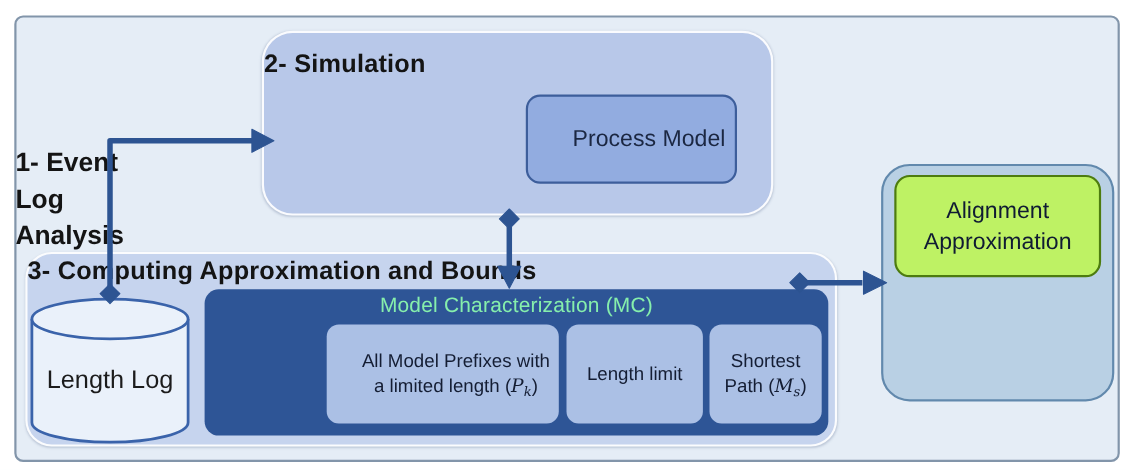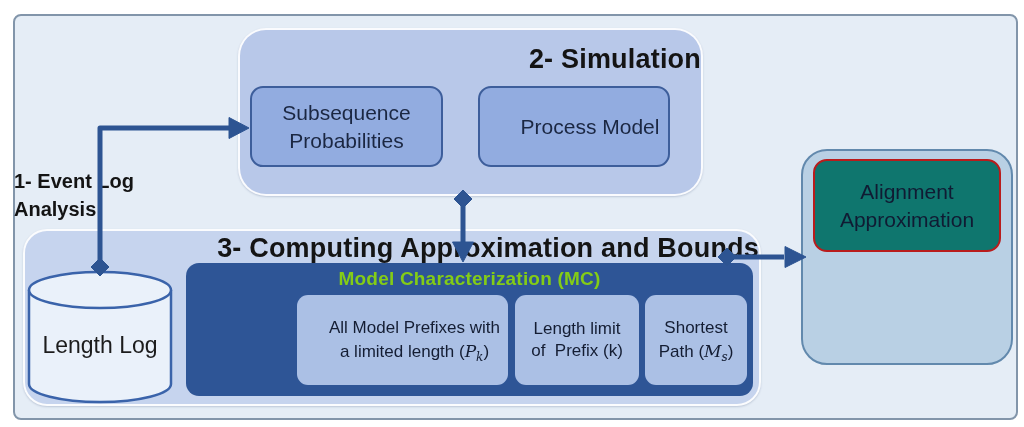--- a/index.html
+++ b/index.html
@@ -14,64 +14,64 @@
     left:13px;top:14px;width:1005px;height:406px;
     background:#e5edf6;border:2px solid #8295aa;border-radius:8px;
   }
 
   
   .group{
     background:#b8c8e9;border:2px solid rgba(255,255,255,.92);
     border-radius:28px;box-shadow:0 1px 2px rgba(70,90,130,.25);
   }
   .group-title{
-    width:100%;text-align:right;font-weight:bold;color:#141414;
-    font-size:27px;letter-spacing:.2px;
+    width:100%;text-align:left;font-weight:bold;color:#141414;
+    font-size:23px;letter-spacing:.2px;
   }
 
   
   .node{
     background:#92ace0;border:2px solid #3d5e9b;border-radius:13px;
     display:flex;align-items:center;justify-content:center;text-align:center;
     color:#1b2742;font-size:21px;line-height:1.3;padding:4px;
   }
 
   
   .step1{
-    left:14px;top:131px;width:142px;font-size:20px;font-weight:bold;
-    color:#141414;line-height:1.4;z-index:20;margin-top:36px;
+    left:14px;top:131px;width:142px;font-size:24px;font-weight:bold;
+    color:#141414;line-height:1.4;z-index:20;
   }
 
   
   .mc{
     background:#2e5596;border-radius:13px;z-index:5;
   }
   .mc-title{
-    width:100%;text-align:center;color:#84cc16;font-weight:bold;
+    width:100%;text-align:center;color:#86efac;font-weight:normal;
     font-size:19px;margin-top:5px;letter-spacing:.2px;
   }
   .mc-node{
     background:#abc0e5;border-radius:11px;
     display:flex;flex-direction:column;align-items:center;justify-content:center;
     text-align:center;color:#141d33;font-size:17px;line-height:1.32;padding:2px 4px;
   }
   .mc-node .wrapline{white-space:pre;}
   .mvar{font-family:"DejaVu Serif",serif;font-style:italic;}
   .mc-node sub,.mvar-sub{
     font-family:"DejaVu Serif",serif;font-style:italic;font-size:12px;
     vertical-align:-4px;line-height:0;
   }
 
   
   .align-wrap{
     left:801px;top:149px;width:212px;height:216px;
     background:#b9d0e4;border:2px solid #6289ad;border-radius:26px;z-index:10;
   }
   .align-node{
-    background:#0f766e;border:2px solid #b91c1c;border-radius:14px;
+    background:#bef264;border:2px solid #4d7c0f;border-radius:14px;
     display:flex;align-items:center;justify-content:center;text-align:center;
     color:#101b33;font-size:21px;line-height:1.3;
   }
 
   
   .cyl-label{
     left:26px;top:332px;width:148px;text-align:center;
     font-size:23px;color:#1c1c1c;z-index:12;
   }
 
@@ -80,44 +80,40 @@
 </style>
 </head>
 <body>
 
 <div id="stage">
 
   <div class="abs outer"></div>
 
   <div class="abs group" style="left:238px;top:28px;width:465px;height:168px;">
     <div class="abs group-title" style="top:14px;">2- Simulation</div>
-    <div class="abs node" style="left:10px;top:56px;width:193px;height:81px;">
-      <span>Subsequence Probabilities</span>
-    </div>
     <div class="abs node" style="left:238px;top:56px;width:192px;height:81px;padding-left:36px;">
       <span>Process Model</span>
     </div>
   </div>
 
   <div class="abs step1">1- Event Log Analysis</div>
 
   <div class="abs group z10" style="left:23px;top:229px;width:738px;height:177px;background:#c6d4ee;border-radius:24px;">
     <div class="abs group-title" style="top:2px;">3- Computing Approximation and Bounds</div>
 
     <div class="abs mc" style="left:161px;top:32px;width:567px;height:133px;">
       <div class="mc-title">Model Characterization (MC)</div>
 
 
       <div class="abs mc-node" style="left:111px;top:32px;width:211px;height:90px;padding-left:28px;">
         <span><span>All Model Prefixes with a limited length (</span><span class="mvar">P</span><sub>k</sub><span>)</span></span>
       </div>
 
       <div class="abs mc-node" style="left:329px;top:32px;width:124px;height:90px;">
         <div class="wrapline">Length limit</div>
-        <div class="wrapline">of  Prefix (k)</div>
       </div>
 
       <div class="abs mc-node" style="left:459px;top:32px;width:102px;height:90px;">
         <div>Shortest</div>
         <div><span>Path (</span><span class="mvar">M</span><sub>s</sub><span>)</span></div>
       </div>
     </div>
   </div>
 
   <svg class="abs z10" style="left:26px;top:268px;" width="148" height="140" viewBox="0 0 148 140">

